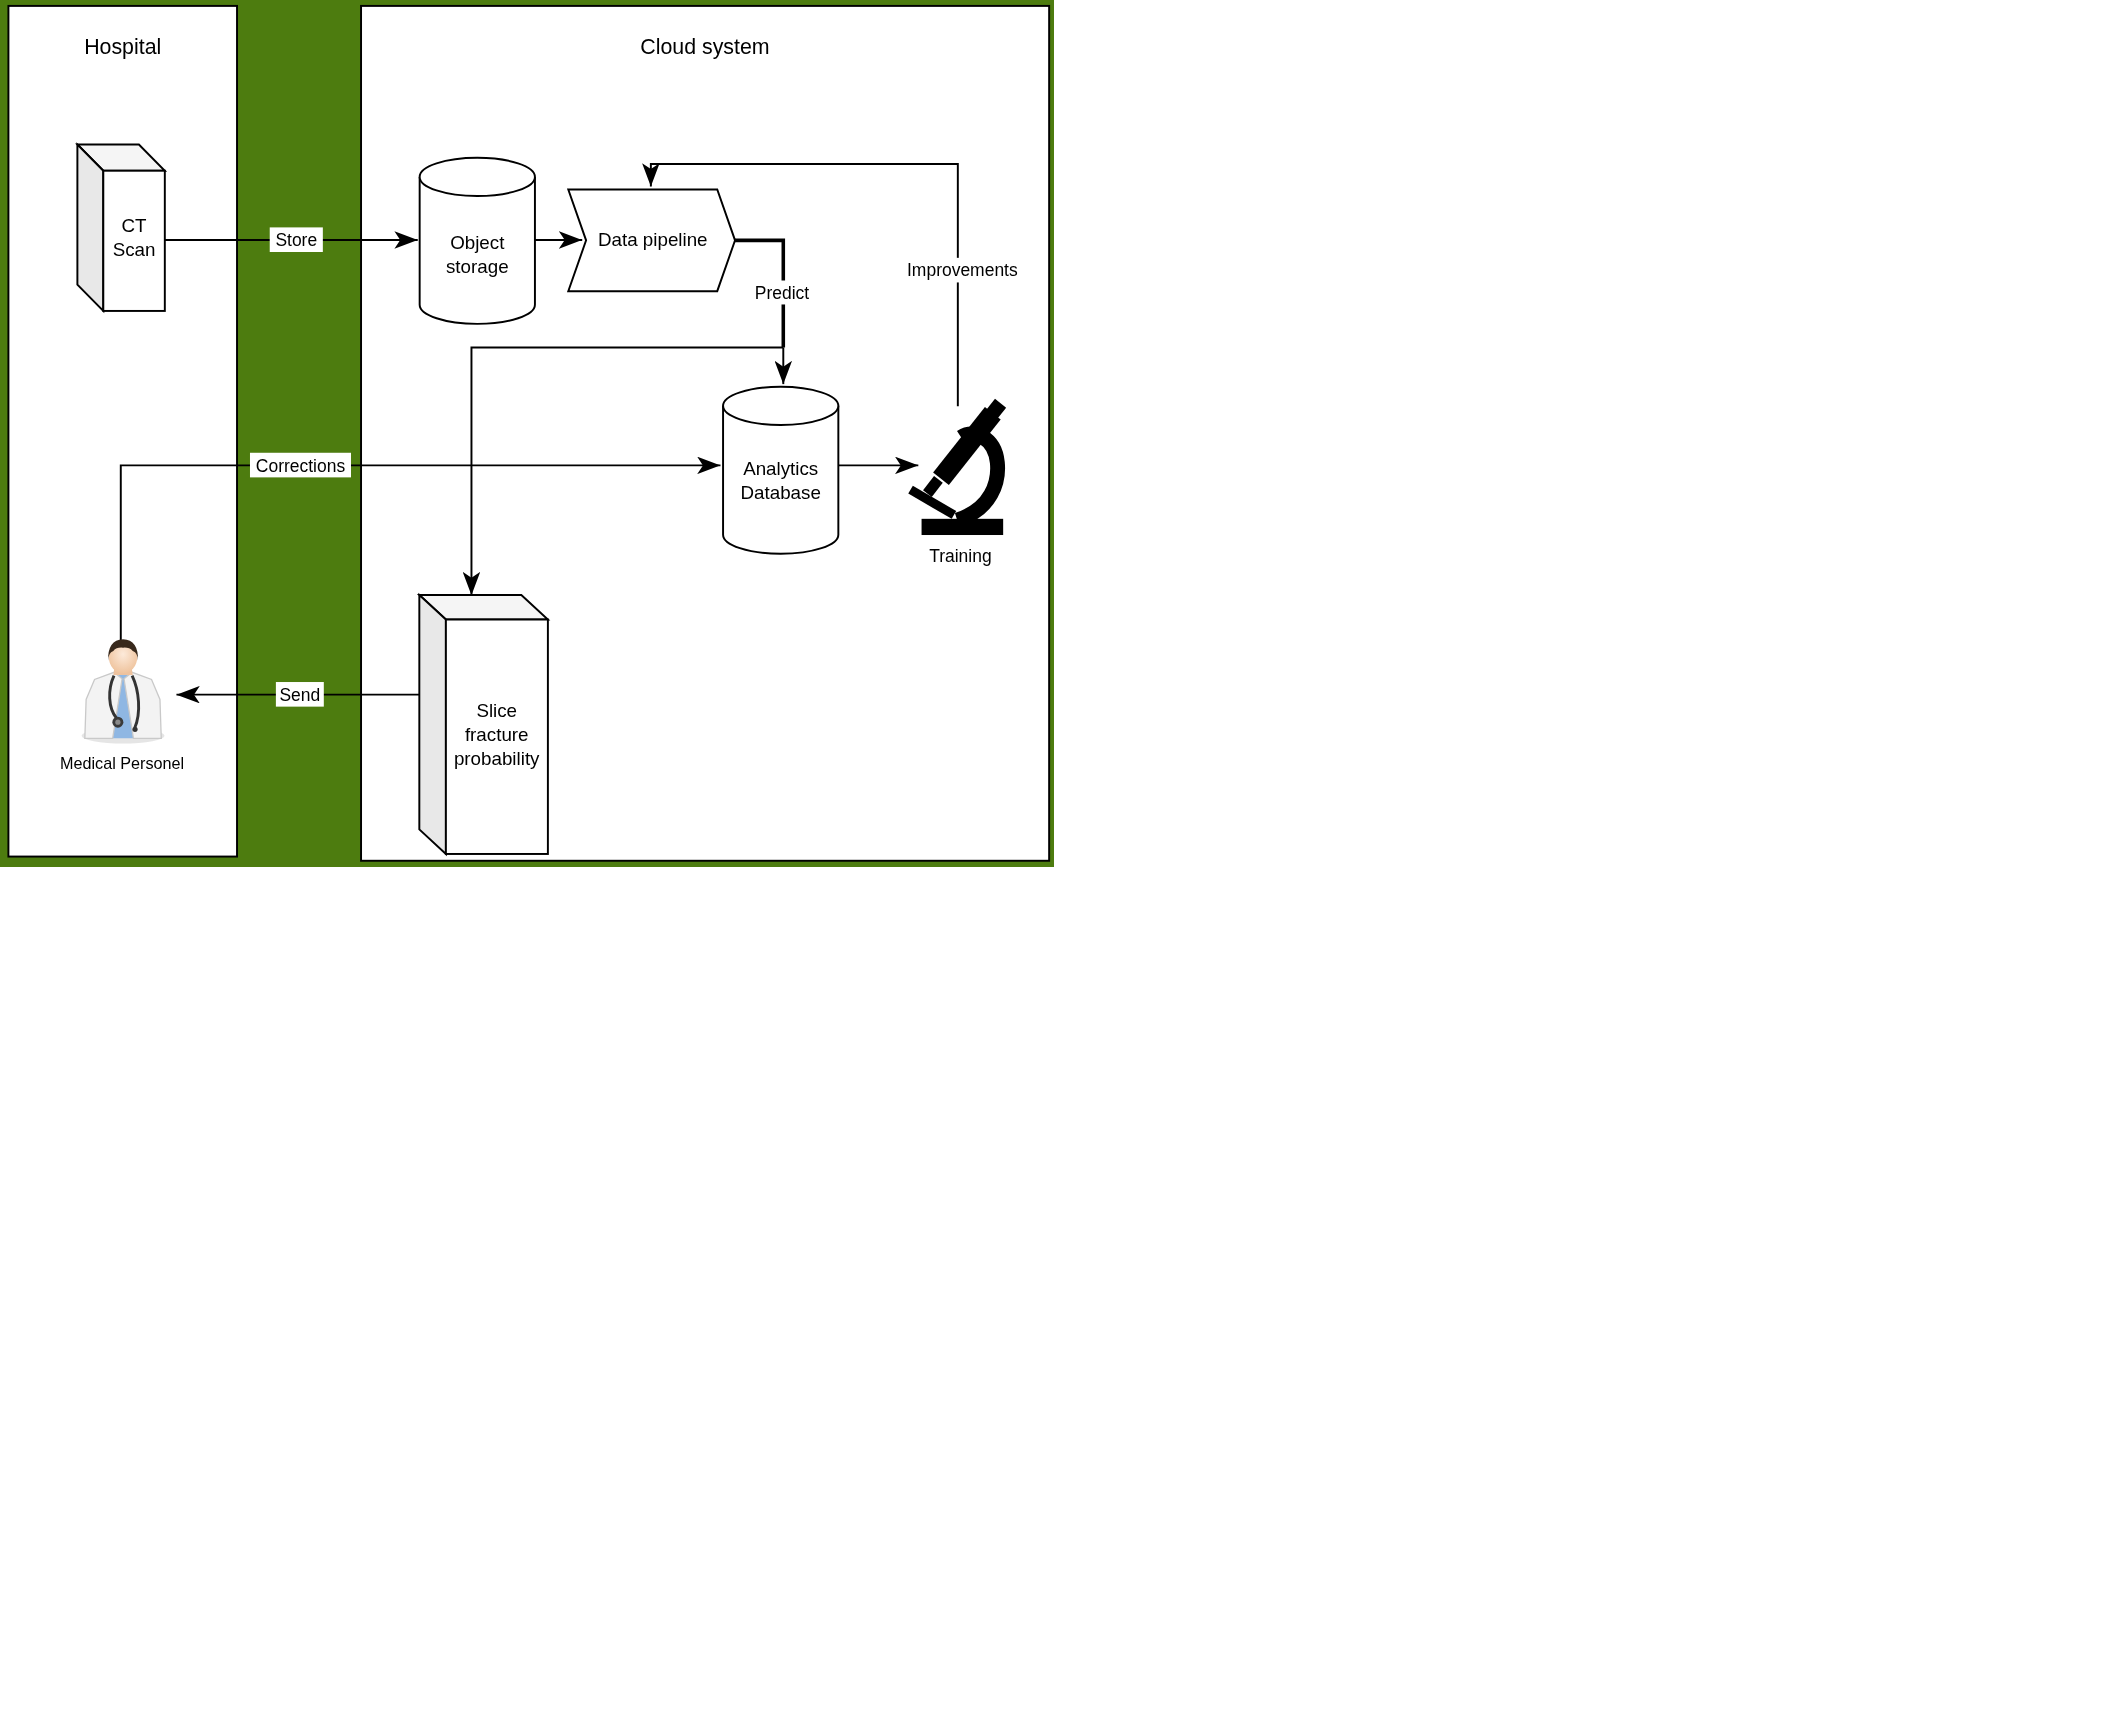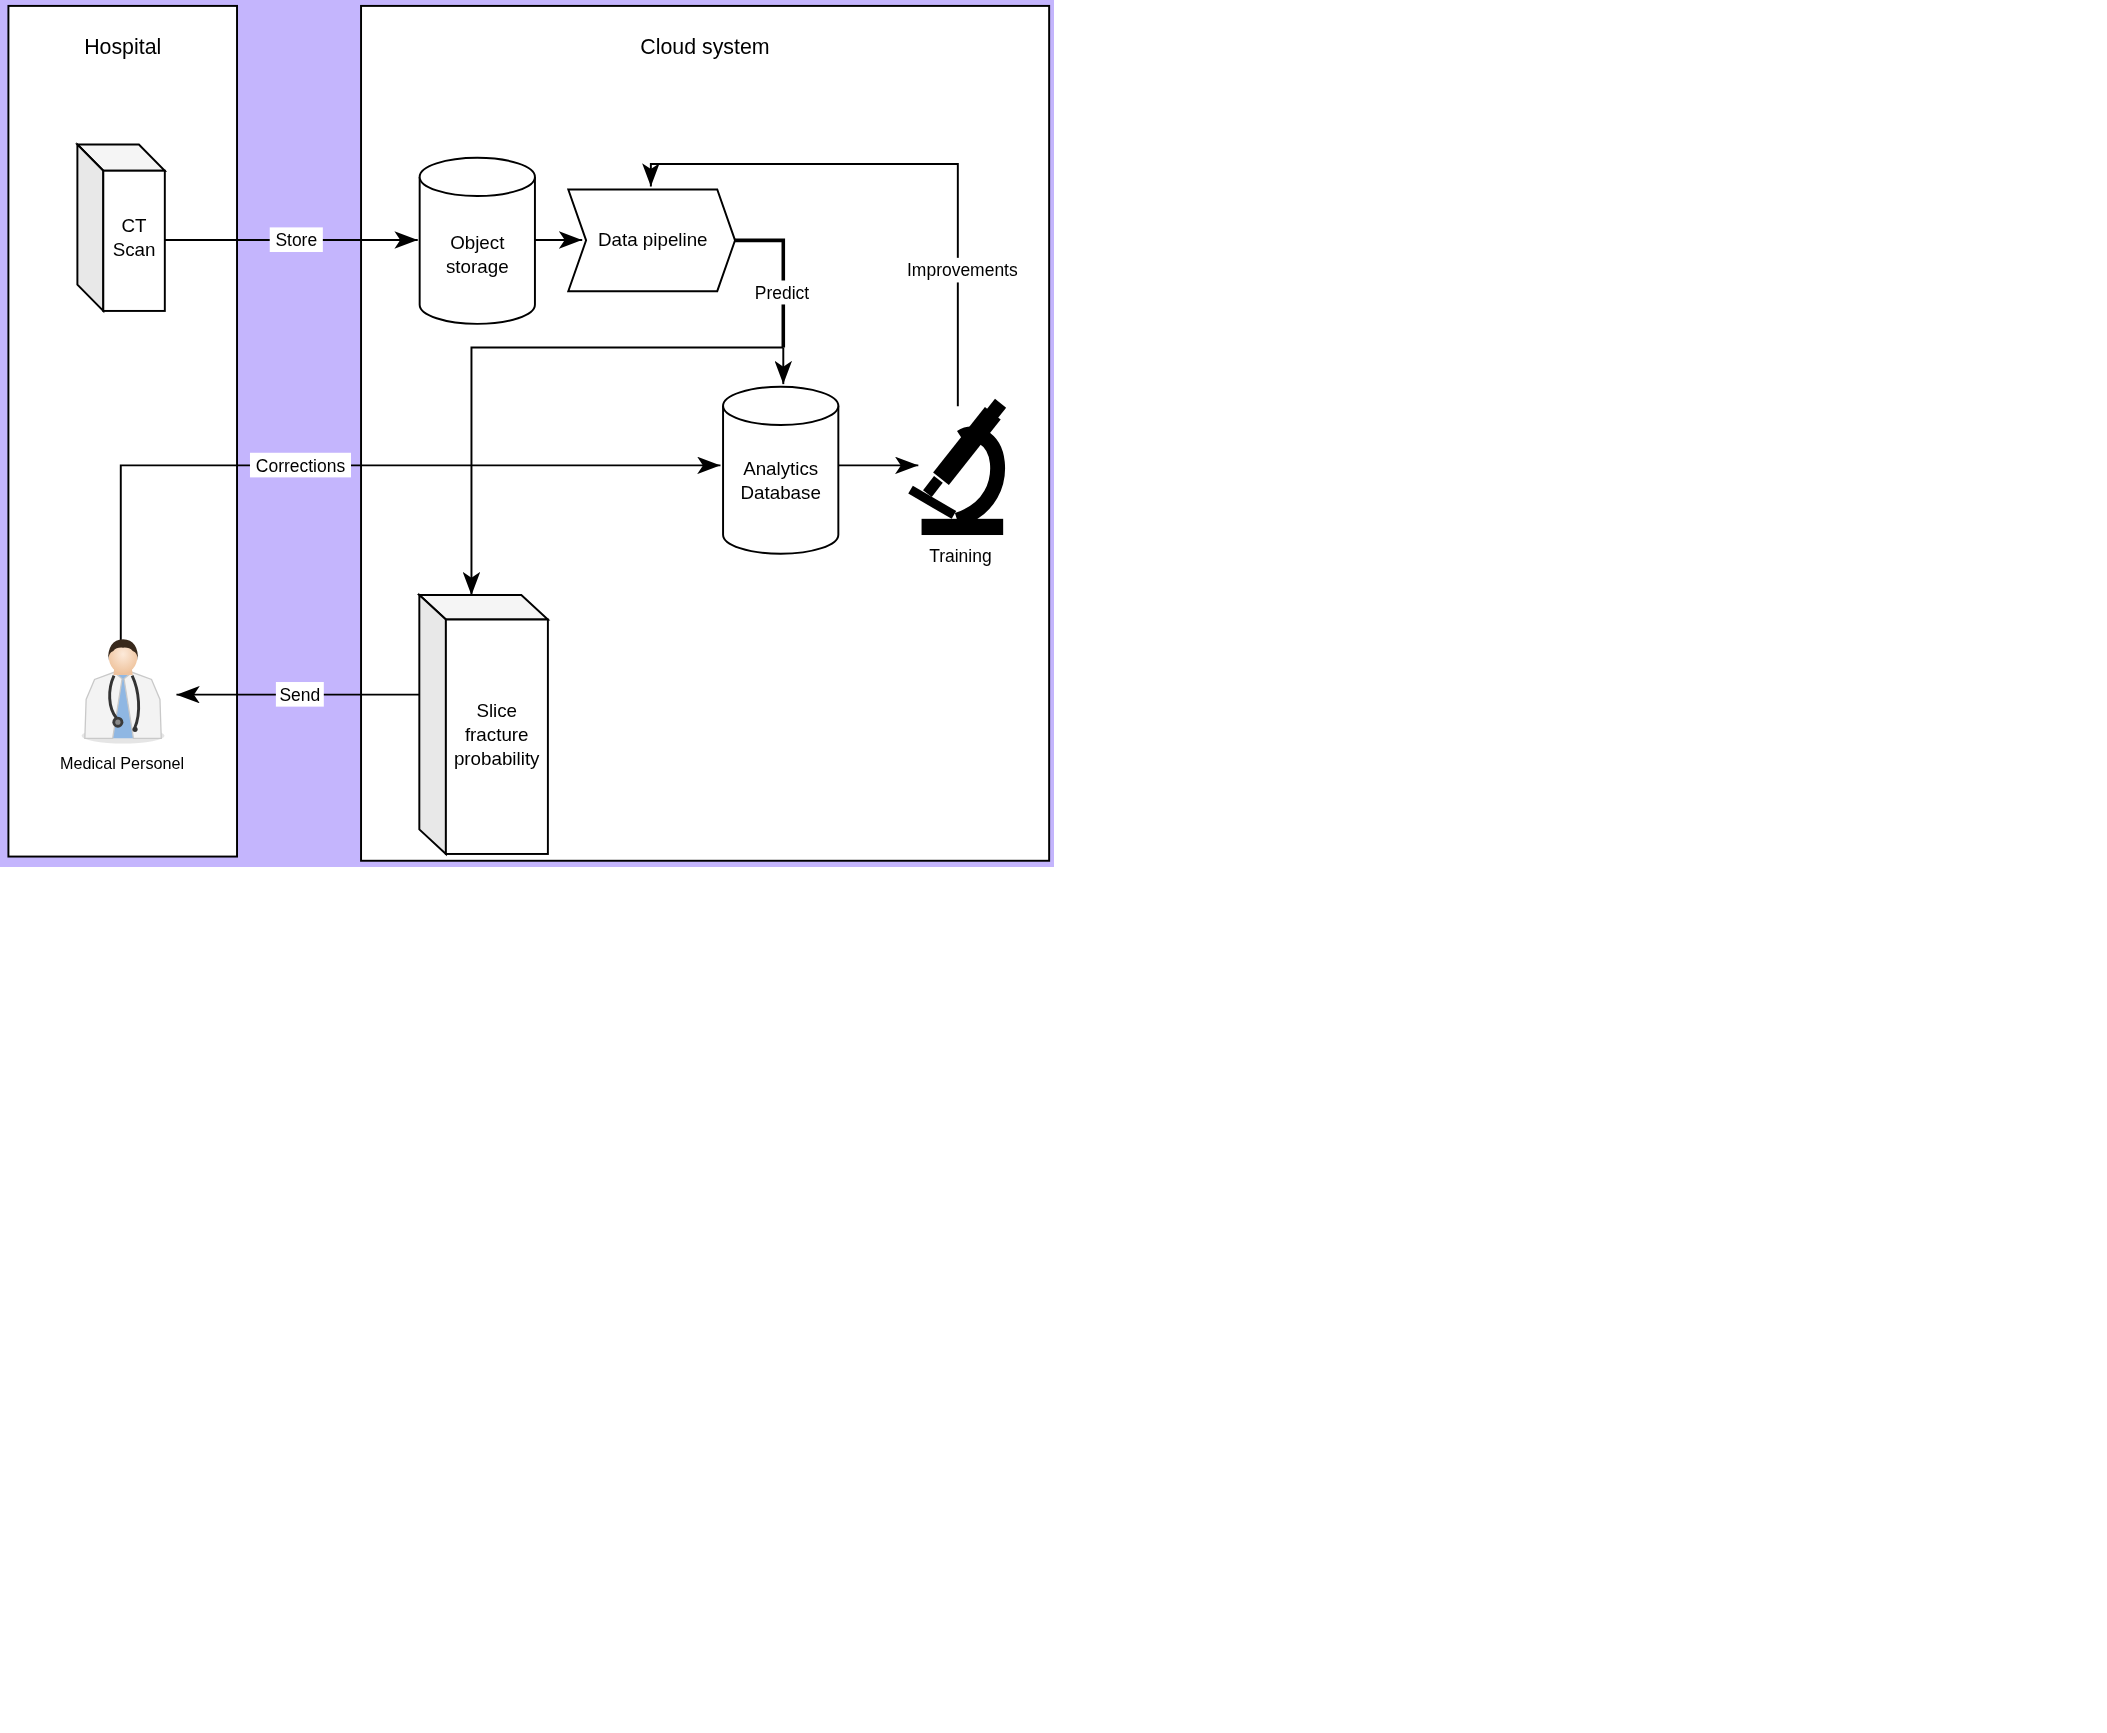--- a/index.html
+++ b/index.html
@@ -4,21 +4,21 @@
 <style>
   html, body {
     margin: 0;
     padding: 0;
     background: #ffffff;
   }
   .stage {
     position: relative;
     width: 1054px;
     height: 867px;
-    background: #c4b5fd;
+    background: #4d7c0f;
     font-family: "Liberation Sans", sans-serif;
   }
   .stage svg {
     position: absolute;
     inset: 0;
     width: 100%;
     height: 100%;
   }
   text {
     font-family: "Liberation Sans", sans-serif;

